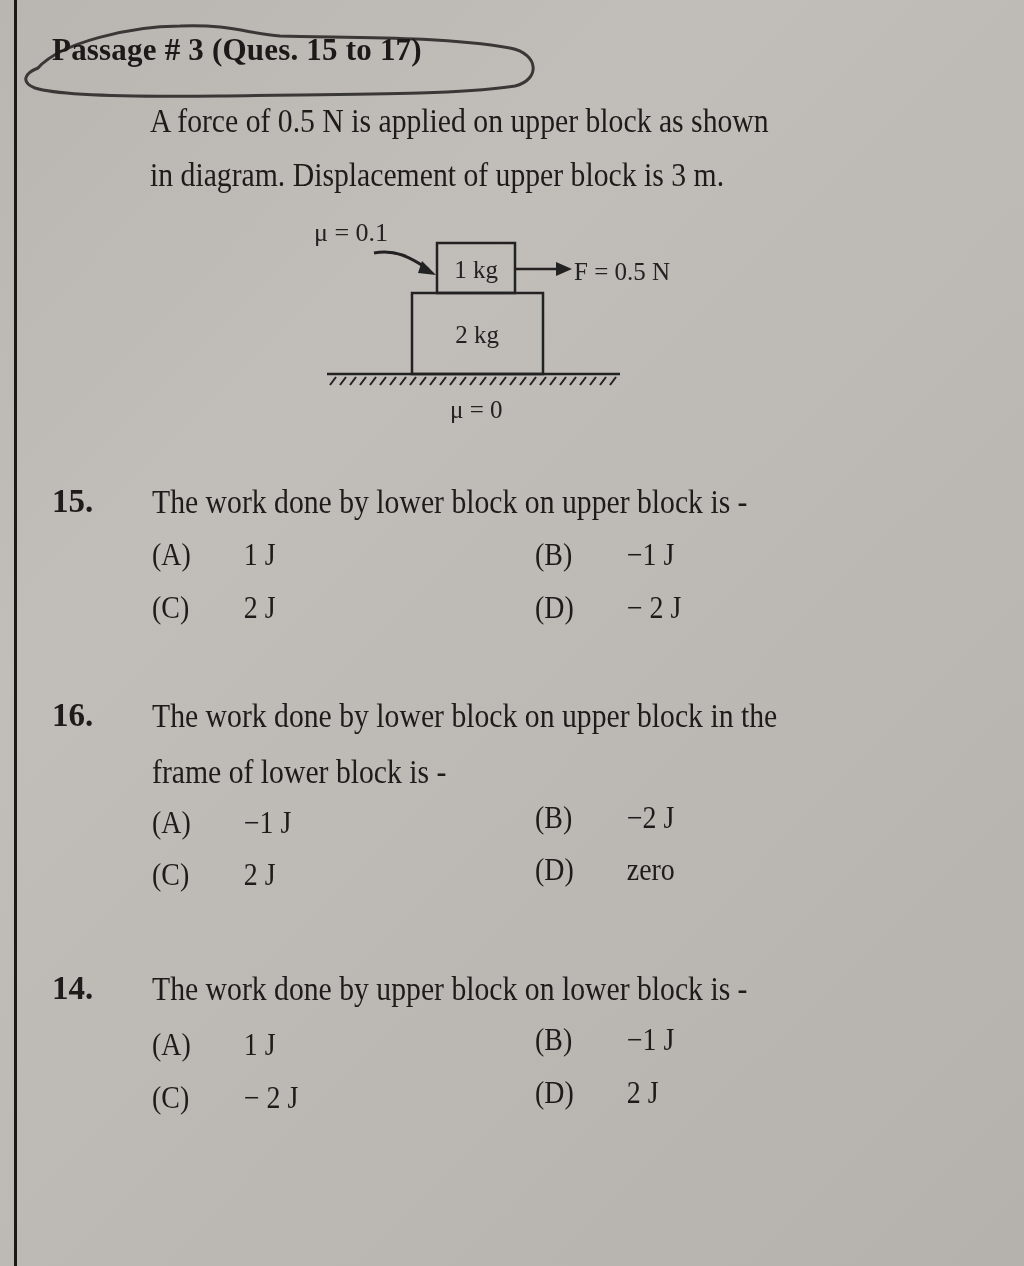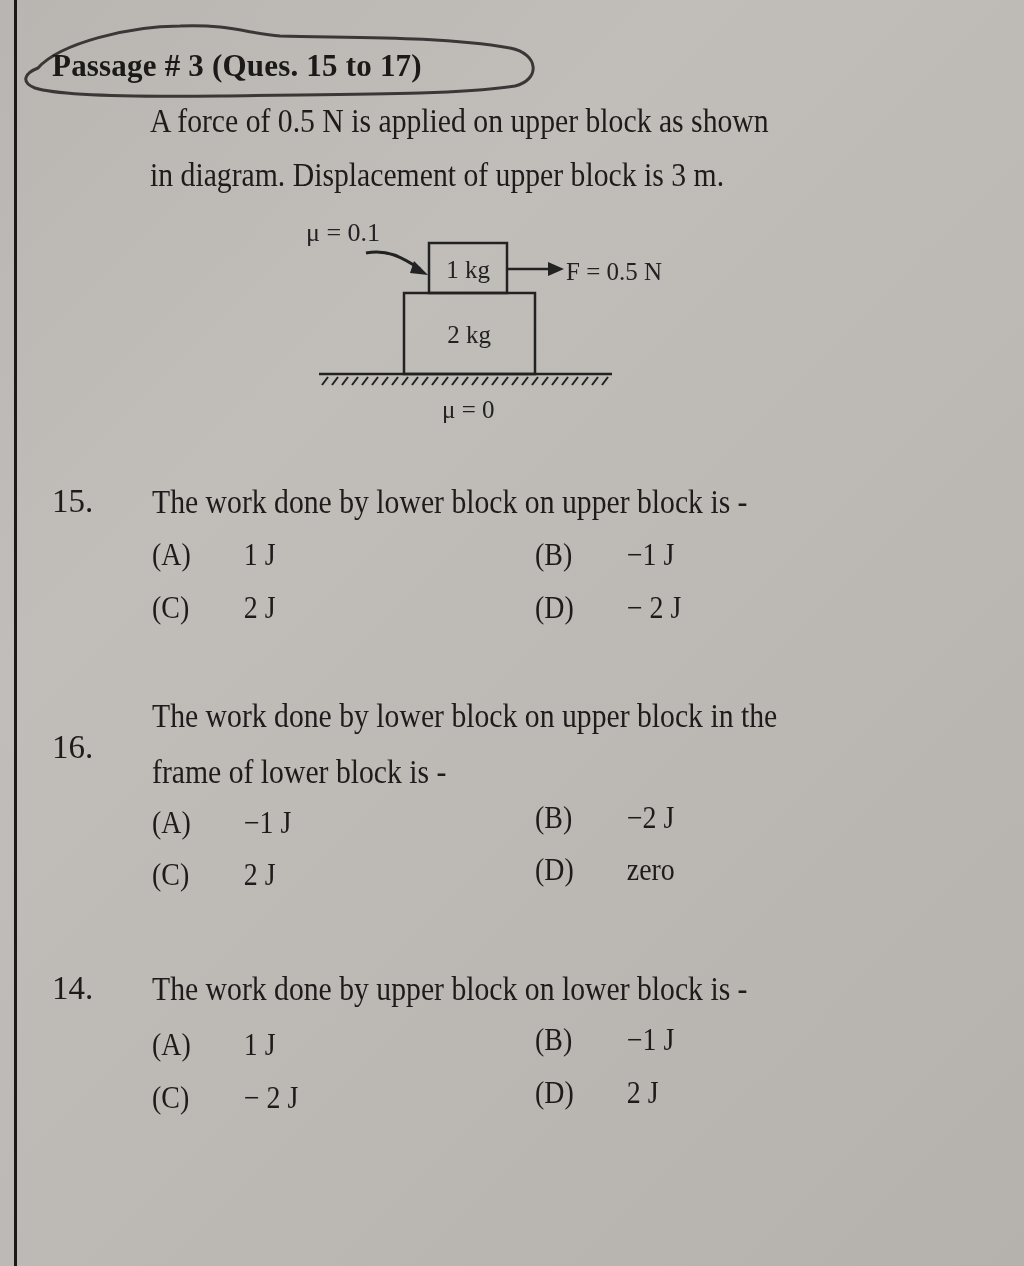--- a/index.html
+++ b/index.html
@@ -10,32 +10,32 @@
     color: #1e1c1b;
   }
   .margin-line {
     position: absolute; left: 14px; top: 0; width: 3px; height: 1266px;
     background: #1a1918;
   }
   .passage-oval {
     position: absolute; left: 20px; top: 18px; width: 520px; height: 80px;
   }
   .passage-title {
-    position: absolute; left: 52px; top: 48px;
+    position: absolute; left: 52px; top: 32px;
     font-family: "Liberation Serif", serif; font-weight: bold;
     font-size: 31px; letter-spacing: 0.2px; color: #1b1a19;
   }
   .passage-text {
     position: absolute; left: 150px; width: 840px;
     font-size: 33px; line-height: 54px; color: #1e1c1b;
     transform: scaleX(0.9); transform-origin: left top;
   }
-  .diagram { position: absolute; left: 292px; top: 205px; width: 420px; height: 230px; }
+  .diagram { position: absolute; left: 300px; top: 205px; width: 420px; height: 230px; }
   .q-num {
-    position: absolute; left: 52px; font-weight: normal; font-size: 33px; text-align: center;
+    position: absolute; left: 52px; font-weight: bold; font-size: 33px; text-align: center;
   }
   .q-text {
     position: absolute; left: 152px; font-size: 33px; line-height: 56px;
     transform: scaleX(0.9); transform-origin: left top; white-space: nowrap;
   }
   .opt {
     position: absolute; font-size: 31px; white-space: nowrap;
     transform: scaleX(0.9); transform-origin: left top;
   }
   .opt .lbl { display: inline-block; width: 102px; }
@@ -115,21 +115,21 @@
 <div class="opt" style="left:535px; top:537px;">
   <span class="lbl">(B)</span><span>−1 J</span>
 </div>
 <div class="opt" style="left:152px; top:590px;">
   <span class="lbl">(C)</span><span>2 J</span>
 </div>
 <div class="opt" style="left:535px; top:590px;">
   <span class="lbl">(D)</span><span>− 2 J</span>
 </div>
 
-<div class="q-num" style="top:729px;">16.</div>
+<div class="q-num" style="top:697px;">16.</div>
 <div class="q-text" style="top:688px;">The work done by lower block on upper block in the</div>
 <div class="q-text" style="top:744px;">frame of lower block is -</div>
 <div class="opt" style="left:152px; top:805px;">
   <span class="lbl">(A)</span><span>−1 J</span>
 </div>
 <div class="opt" style="left:535px; top:800px;">
   <span class="lbl">(B)</span><span>−2 J</span>
 </div>
 <div class="opt" style="left:152px; top:857px;">
   <span class="lbl">(C)</span><span>2 J</span>

